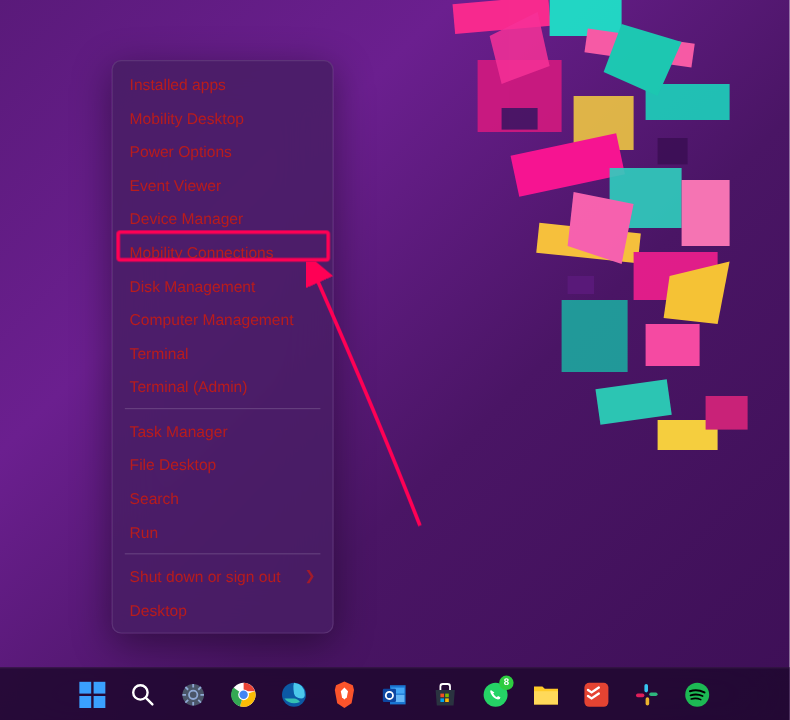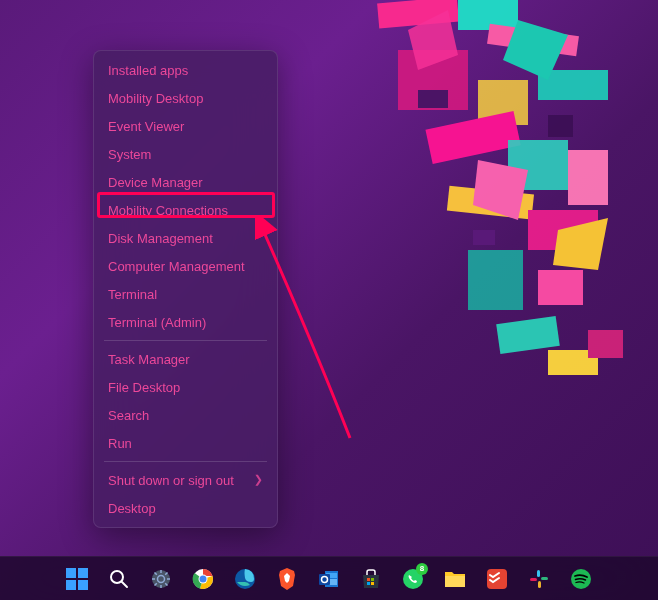--- a/index.html
+++ b/index.html
@@ -30,21 +30,21 @@
       width: 185px;
       background: rgba(72, 29, 100, 0.85);
       backdrop-filter: blur(20px);
       border: 1px solid rgba(255,255,255,0.1);
       border-radius: 8px;
       padding: 5px 0;
       box-shadow: 0 8px 32px rgba(0,0,0,0.4);
     }
     .menu-item {
       padding: 6.5px 14px;
-      color: #ec4899;
+      color: #b91c1c;
       font-size: 13px;
       cursor: default;
       display: flex;
       align-items: flex-start;
       justify-content: space-between;
     }
     .menu-divider {
       height: 1px;
       background: rgba(255,255,255,0.15);
       margin: 4px 10px;
@@ -150,24 +150,24 @@
 </div>
 
 <div class="context-menu">
   <div class="menu-item">
       <span>Installed apps</span>
     </div>
   <div class="menu-item">
       <span>Mobility Desktop</span>
     </div>
   <div class="menu-item">
+      <span>Power Options</span>
+    </div>
+  <div class="menu-item">
       <span>Event Viewer</span>
-    </div>
-  <div class="menu-item">
-      <span>System</span>
     </div>
   <div class="menu-item">
       <span>Device Manager</span>
     </div>
   <div class="menu-item">
       <span>Mobility Connections</span>
     </div>
   <div class="menu-item">
       <span>Disk Management</span>
     </div>

